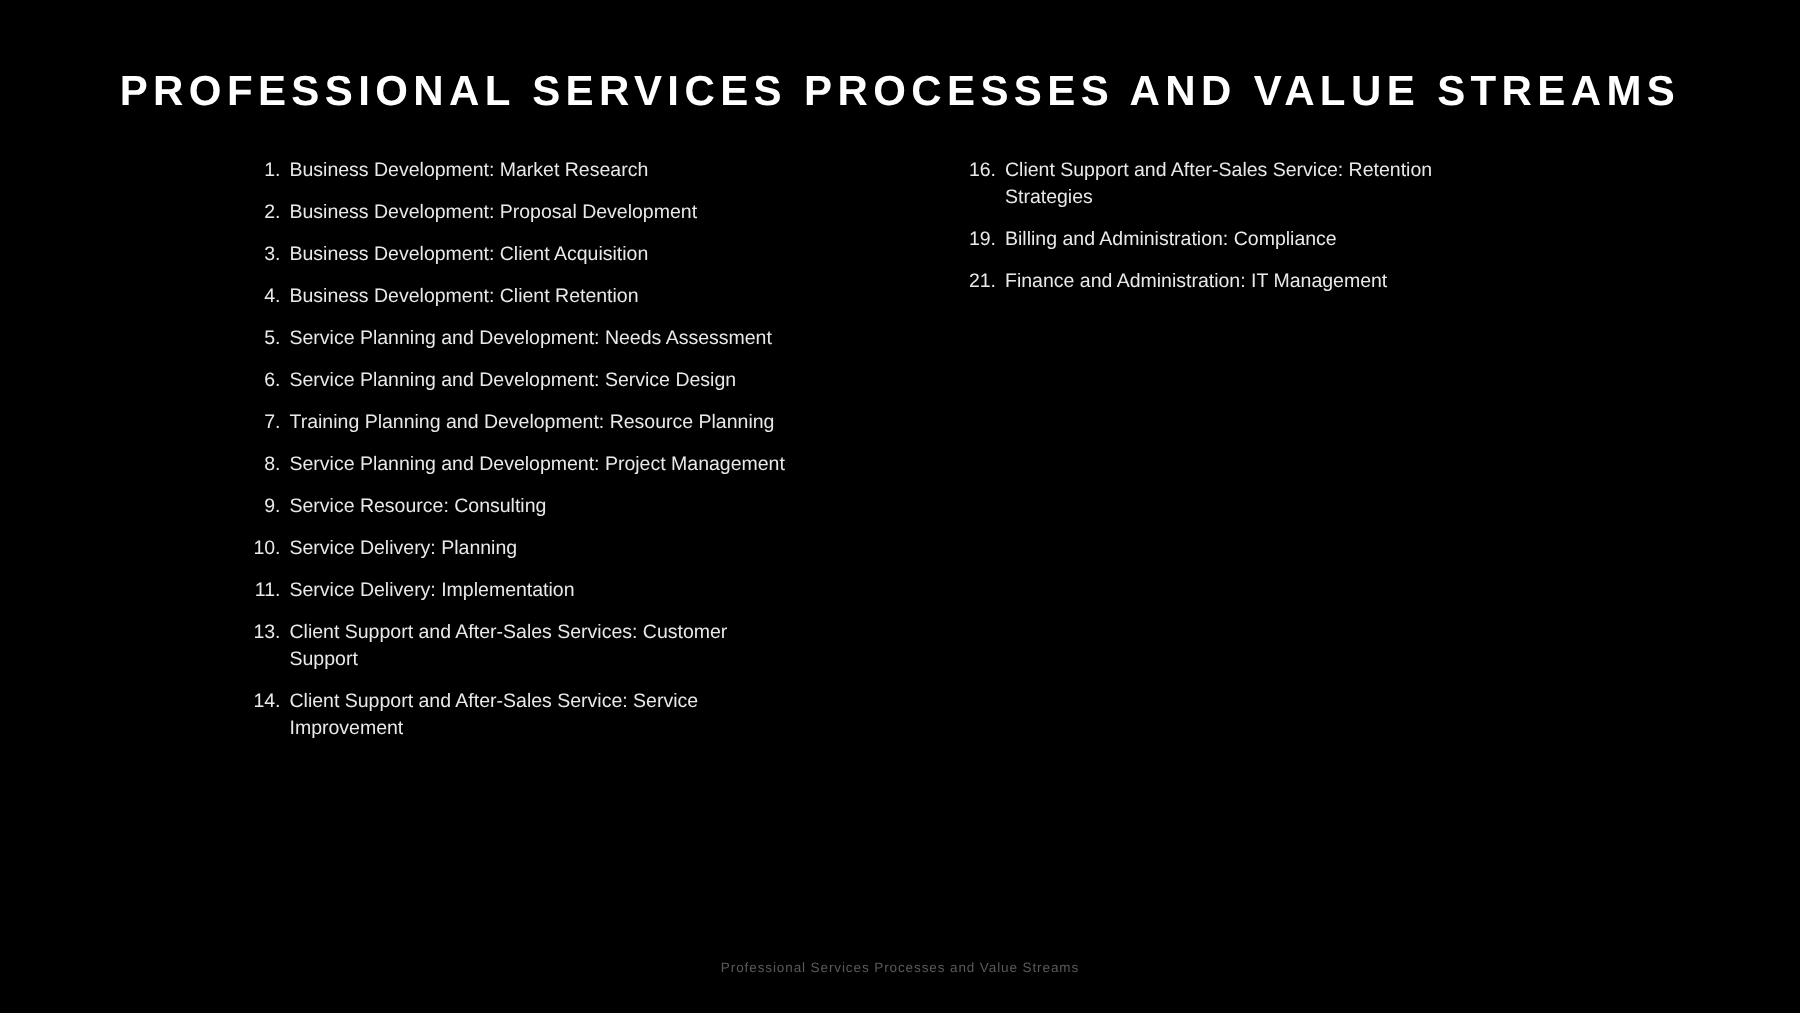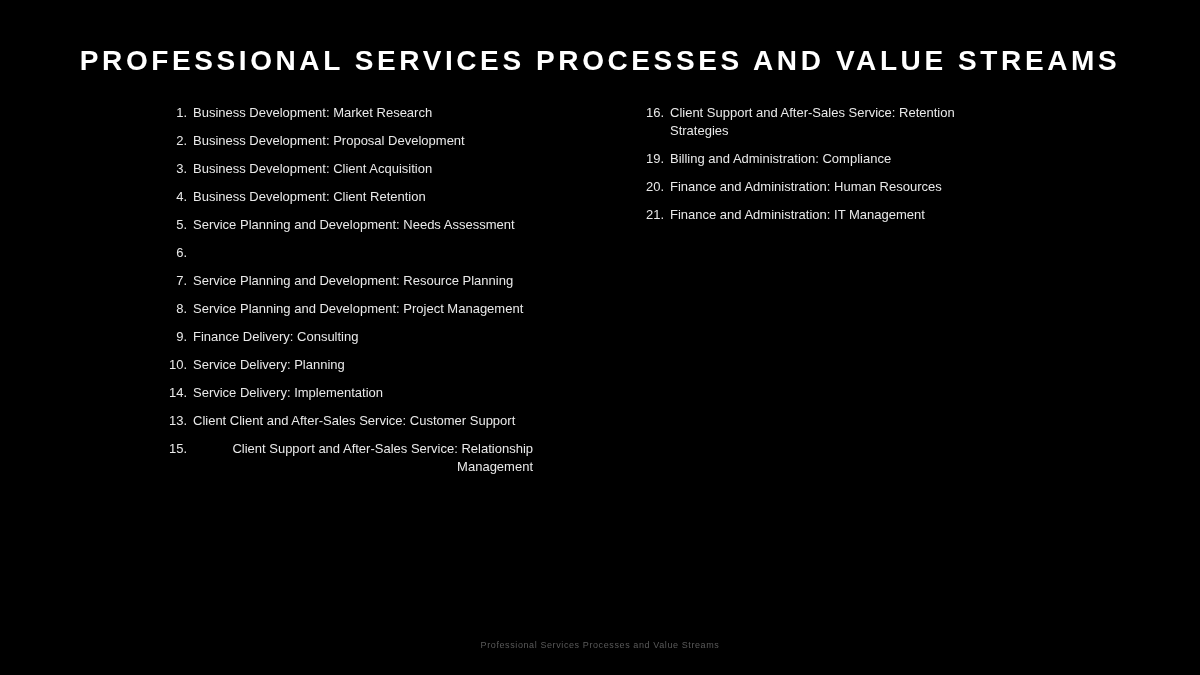--- a/index.html
+++ b/index.html
@@ -79,21 +79,20 @@
     white-space: nowrap;
   }
   .item-text {
     flex: 0 1 auto;
     color: #e9e9e9;
     font-size: 13px;
     line-height: 18px;
   }
   .column-left .item-text {
     max-width: 340px;
-    text-align: right;
   }
   .column-right .item-text {
     max-width: 322px;
   }
   .slide-footer {
     position: absolute;
     bottom: 24px;
     left: 0;
     width: 1200px;
     text-align: center;
@@ -129,67 +128,64 @@
           <li class="list-item">
             <span class="item-number">4.</span>
             <span class="item-text">Business Development: Client Retention</span>
           </li>
           <li class="list-item">
             <span class="item-number">5.</span>
             <span class="item-text">Service Planning and Development: Needs Assessment</span>
           </li>
           <li class="list-item">
             <span class="item-number">6.</span>
+            <span class="item-text">Service Planning and Development: Service Design</span>
           </li>
           <li class="list-item">
             <span class="item-number">7.</span>
-            <span class="item-text">Service Planning and Development: Resource Planning</span>
+            <span class="item-text">Training Planning and Development: Resource Planning</span>
           </li>
           <li class="list-item">
             <span class="item-number">8.</span>
             <span class="item-text">Service Planning and Development: Project Management</span>
           </li>
           <li class="list-item">
             <span class="item-number">9.</span>
-            <span class="item-text">Finance Delivery: Consulting</span>
+            <span class="item-text">Service Resource: Consulting</span>
           </li>
           <li class="list-item">
             <span class="item-number">10.</span>
             <span class="item-text">Service Delivery: Planning</span>
           </li>
           <li class="list-item">
-            <span class="item-number">14.</span>
+            <span class="item-number">11.</span>
             <span class="item-text">Service Delivery: Implementation</span>
           </li>
           <li class="list-item">
             <span class="item-number">13.</span>
-            <span class="item-text">Client Client and After-Sales Service: Customer Support</span>
+            <span class="item-text">Client Support and After-Sales Services: Customer Support</span>
           </li>
           <li class="list-item">
-            <span class="item-number">15.</span>
-            <span class="item-text">Client Support and After-Sales Service: Relationship Management</span>
+            <span class="item-number">14.</span>
+            <span class="item-text">Client Support and After-Sales Service: Service Improvement</span>
           </li>
         </ol>
     </div>
 
     <div class="column column-right">
       <ol class="list" id="list-right">
           <li class="list-item">
             <span class="item-number">16.</span>
             <span class="item-text">Client Support and After-Sales Service: Retention Strategies</span>
           </li>
           <li class="list-item">
             <span class="item-number">19.</span>
             <span class="item-text">Billing and Administration: Compliance</span>
           </li>
           <li class="list-item">
-            <span class="item-number">20.</span>
-            <span class="item-text">Finance and Administration: Human Resources</span>
-          </li>
-          <li class="list-item">
             <span class="item-number">21.</span>
             <span class="item-text">Finance and Administration: IT Management</span>
           </li>
         </ol>
     </div>
 
   </div>
 
   <div class="slide-footer">Professional Services Processes and Value Streams</div>
 

